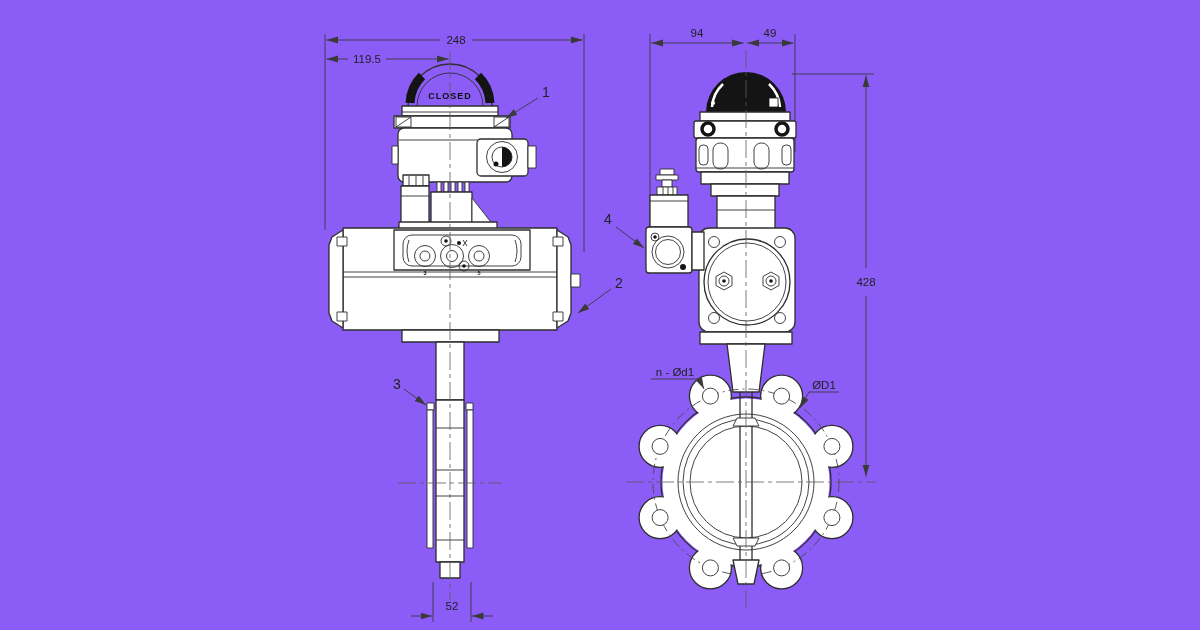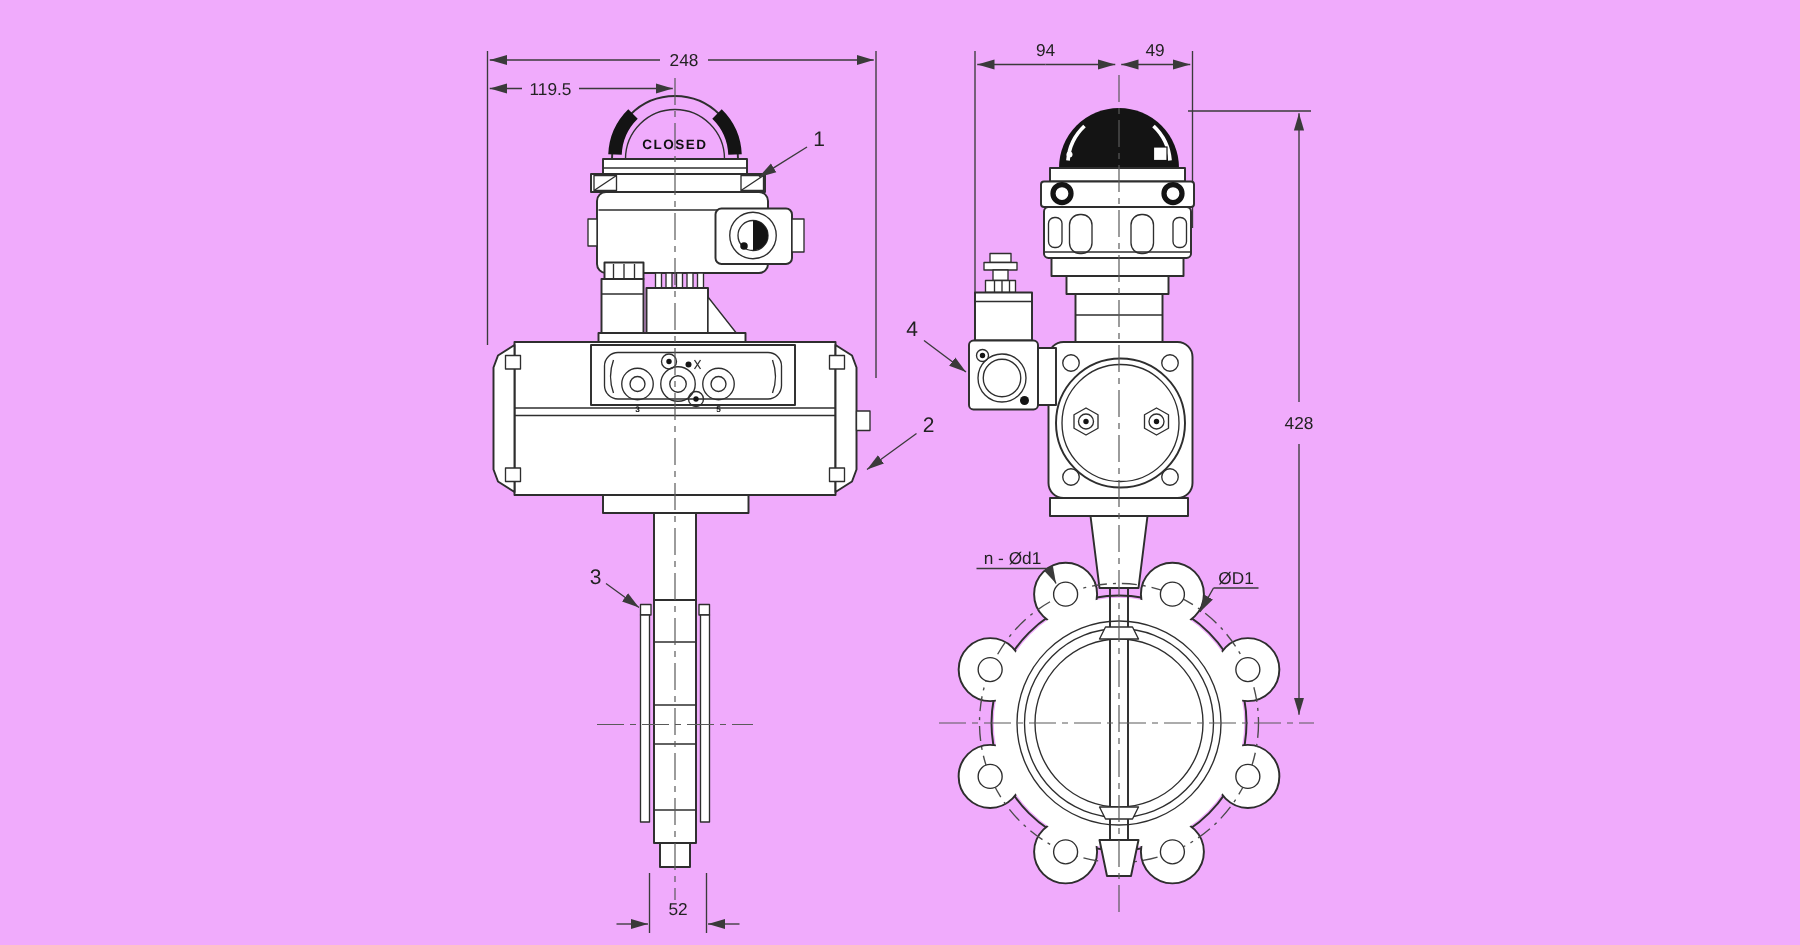--- a/index.html
+++ b/index.html
@@ -1,16 +1,16 @@
 <!DOCTYPE html>
 <html><head>
 <meta charset="utf-8">
 <style>
   html,body{margin:0;padding:0;background:#ffffff;}
-  .stage{width:1200px;height:630px;background:#f0abfc;position:relative;overflow:hidden;}
+  .stage{width:1200px;height:630px;background:#8b5cf6;position:relative;overflow:hidden;}
   svg{display:block;}
   .outline{fill:none;stroke:#2e2e2e;stroke-width:1.3;stroke-linejoin:round;}
   .fillw{fill:#ffffff;stroke:#2e2e2e;stroke-width:1.3;stroke-linejoin:round;}
   .fillw-thin{fill:#ffffff;stroke:#2e2e2e;stroke-width:0.9;stroke-linejoin:round;}
   .thin{fill:none;stroke:#2e2e2e;stroke-width:0.9;}
   .black{fill:#141414;stroke:none;}
   .dim{fill:none;stroke:#3a3a3a;stroke-width:0.9;}
   .cl{fill:none;stroke:#5a5a5a;stroke-width:0.8;stroke-dasharray:18 4 4 4;}
   .boltcl{fill:none;stroke:#4a4a4a;stroke-width:0.9;stroke-dasharray:10 4 2 4;}
   .dimtext{font:11.5px "Liberation Sans",sans-serif;fill:#222;text-anchor:middle;}

